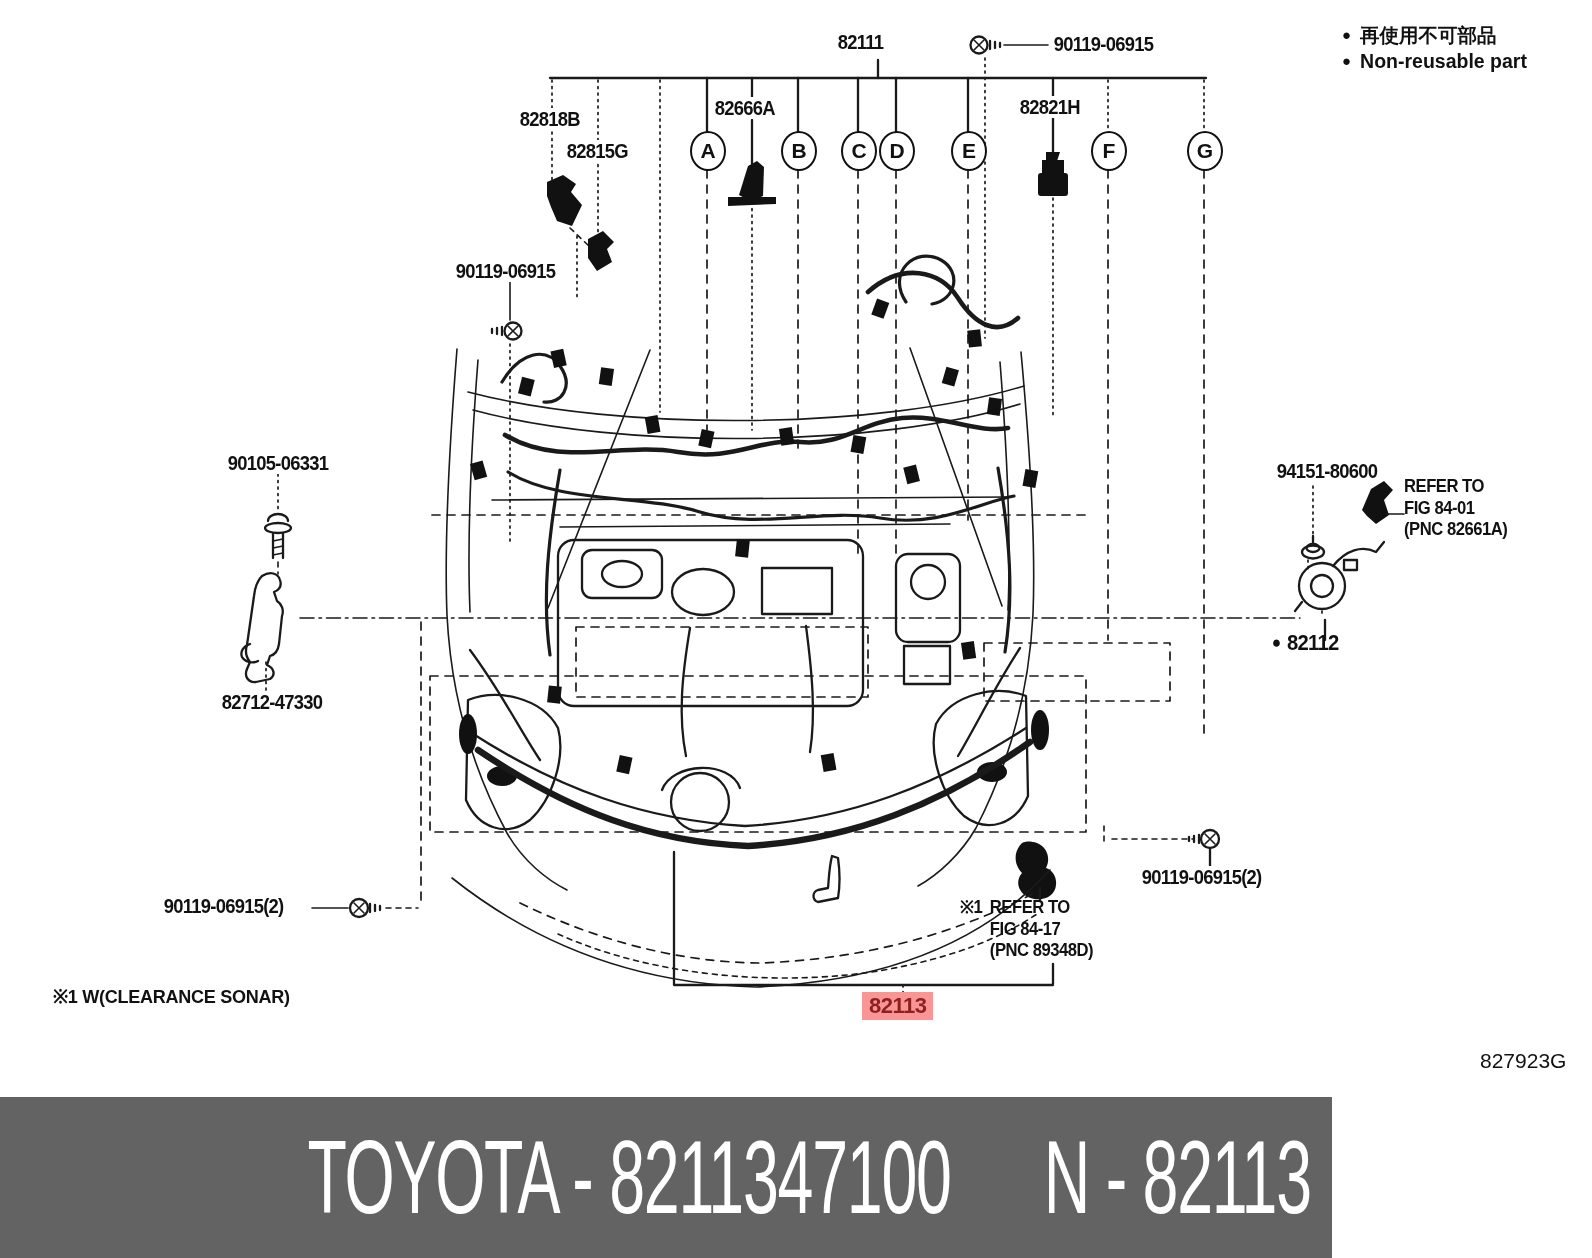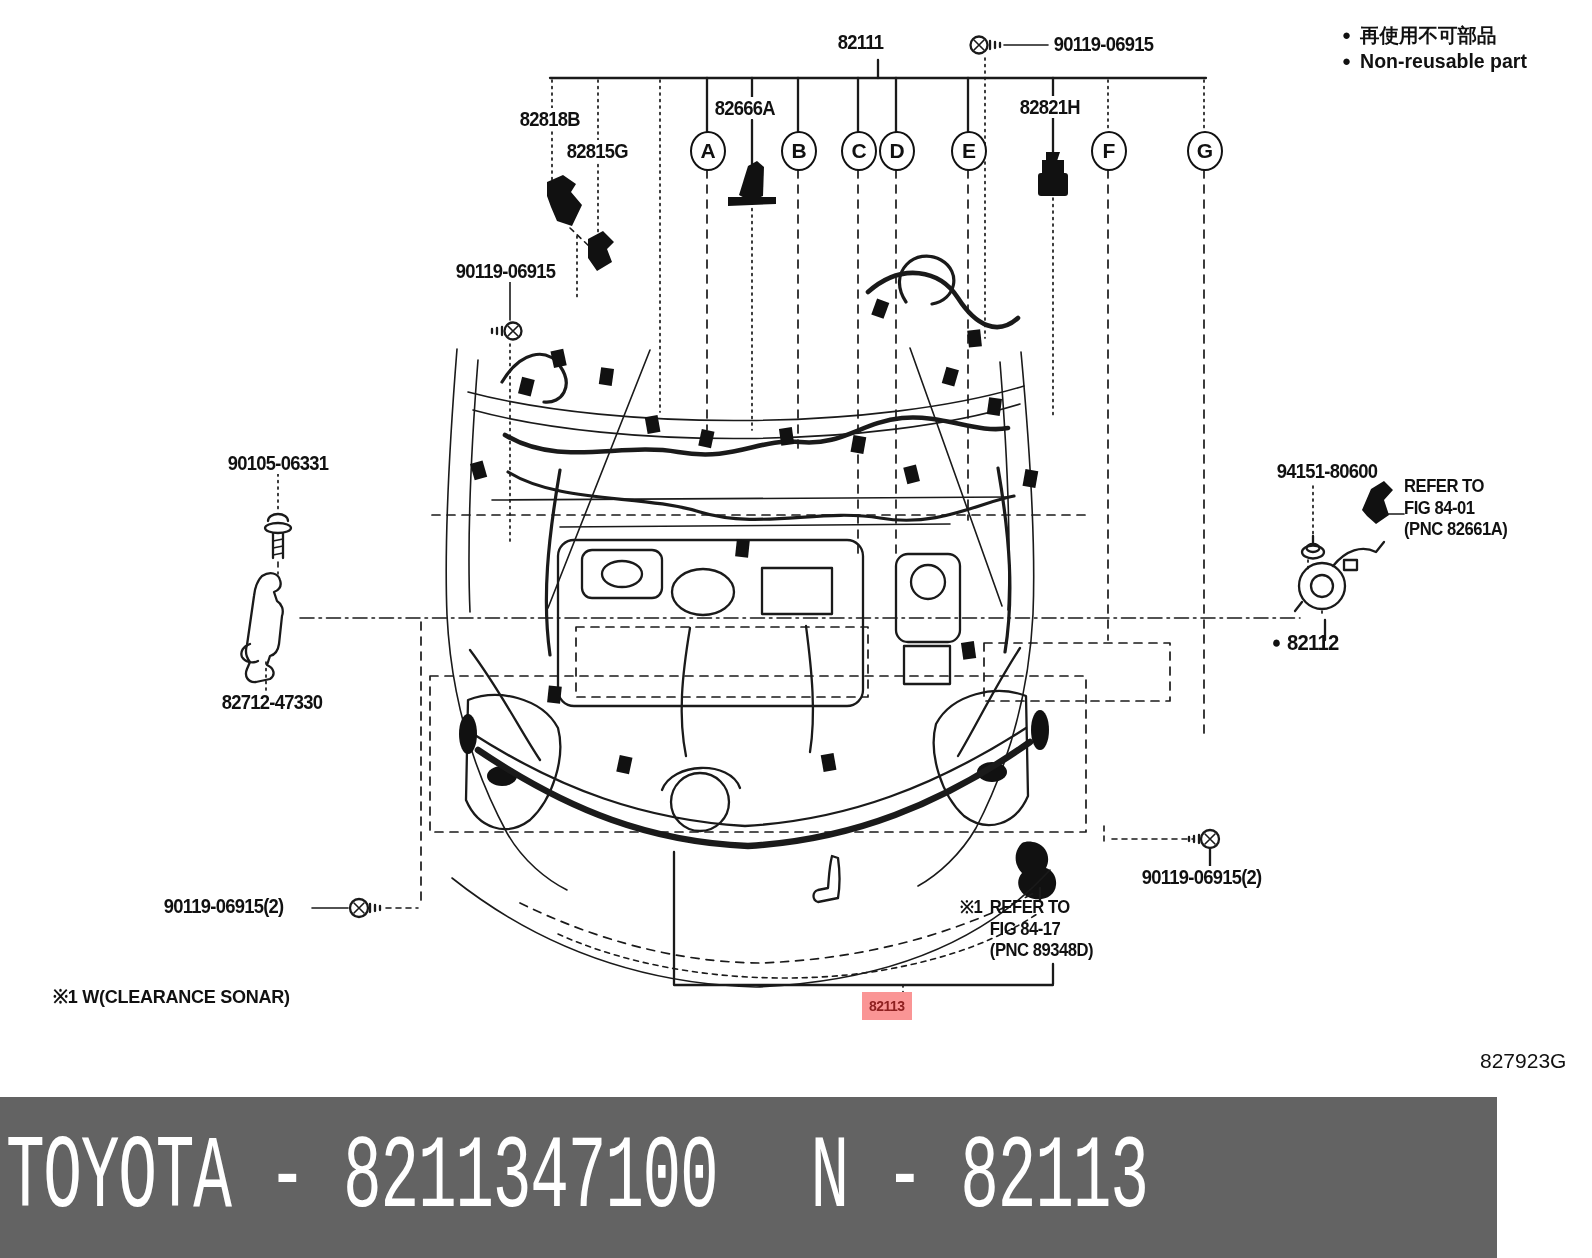--- a/index.html
+++ b/index.html
@@ -16,28 +16,28 @@
   .plabel{position:absolute;font-weight:bold;font-size:20px;letter-spacing:-0.8px;line-height:22px;
           white-space:nowrap;background:#fff;padding:0 2px;transform:scaleX(0.92);transform-origin:left center;}
   .note{position:absolute;font-weight:bold;font-size:17.5px;letter-spacing:-0.5px;line-height:21.5px;
         white-space:nowrap;transform:scaleX(0.95);transform-origin:left center;}
   .note span{display:block;}
   .callout{position:absolute;width:32px;height:36px;border:2.6px solid #111;border-radius:50%;
            display:flex;align-items:center;justify-content:center;font-weight:bold;font-size:21px;background:#fff;}
   .legend{position:absolute;left:1342px;top:22px;font-weight:bold;font-size:19.5px;line-height:26px;}
   .legend .row{display:flex;align-items:center;gap:9px;}
   .legend .b{font-size:15px;}
-  .hl{background:#FA9595;color:#8E2020;font-size:14px;padding:3px 7px;transform:none;letter-spacing:-0.5px;}
+  .hl{background:#FA9595;color:#8E2020;font-size:22px;padding:3px 7px;transform:none;letter-spacing:-0.5px;}
   .p82112{font-size:22px;display:flex;align-items:center;gap:7px;background:transparent;}
   .p82112 .b{font-size:17px;}
   .figcode{position:absolute;left:1480px;top:1049px;font-family:Liberation Sans, sans-serif;font-size:21px;}
   .clearance{position:absolute;left:53px;top:983px;font-weight:bold;font-size:19px;letter-spacing:-0.3px;
              transform:scaleX(0.95);transform-origin:left center;}
-  #footer{position:absolute;left:0;top:1097px;width:1497px;height:161px;background:#636363;
-          display:flex;align-items:center;justify-content:flex-end;font-family:Liberation Mono, monospace;}
+  #footer{position:absolute;left:0;top:1097px;width:1332px;height:161px;background:#636363;
+          display:flex;align-items:center;justify-content:flex-start;}
   #footer .ftxt{display:flex;gap:150px;transform:scaleX(0.62);transform-origin:center center;
           color:#fff;font-size:104px;font-weight:400;letter-spacing:-2px;white-space:nowrap;}
 </style>
 </head>
 <body>
 
 <div id="stage">
 
   <svg width="1592" height="1097" viewBox="0 0 1592 1097">
 

